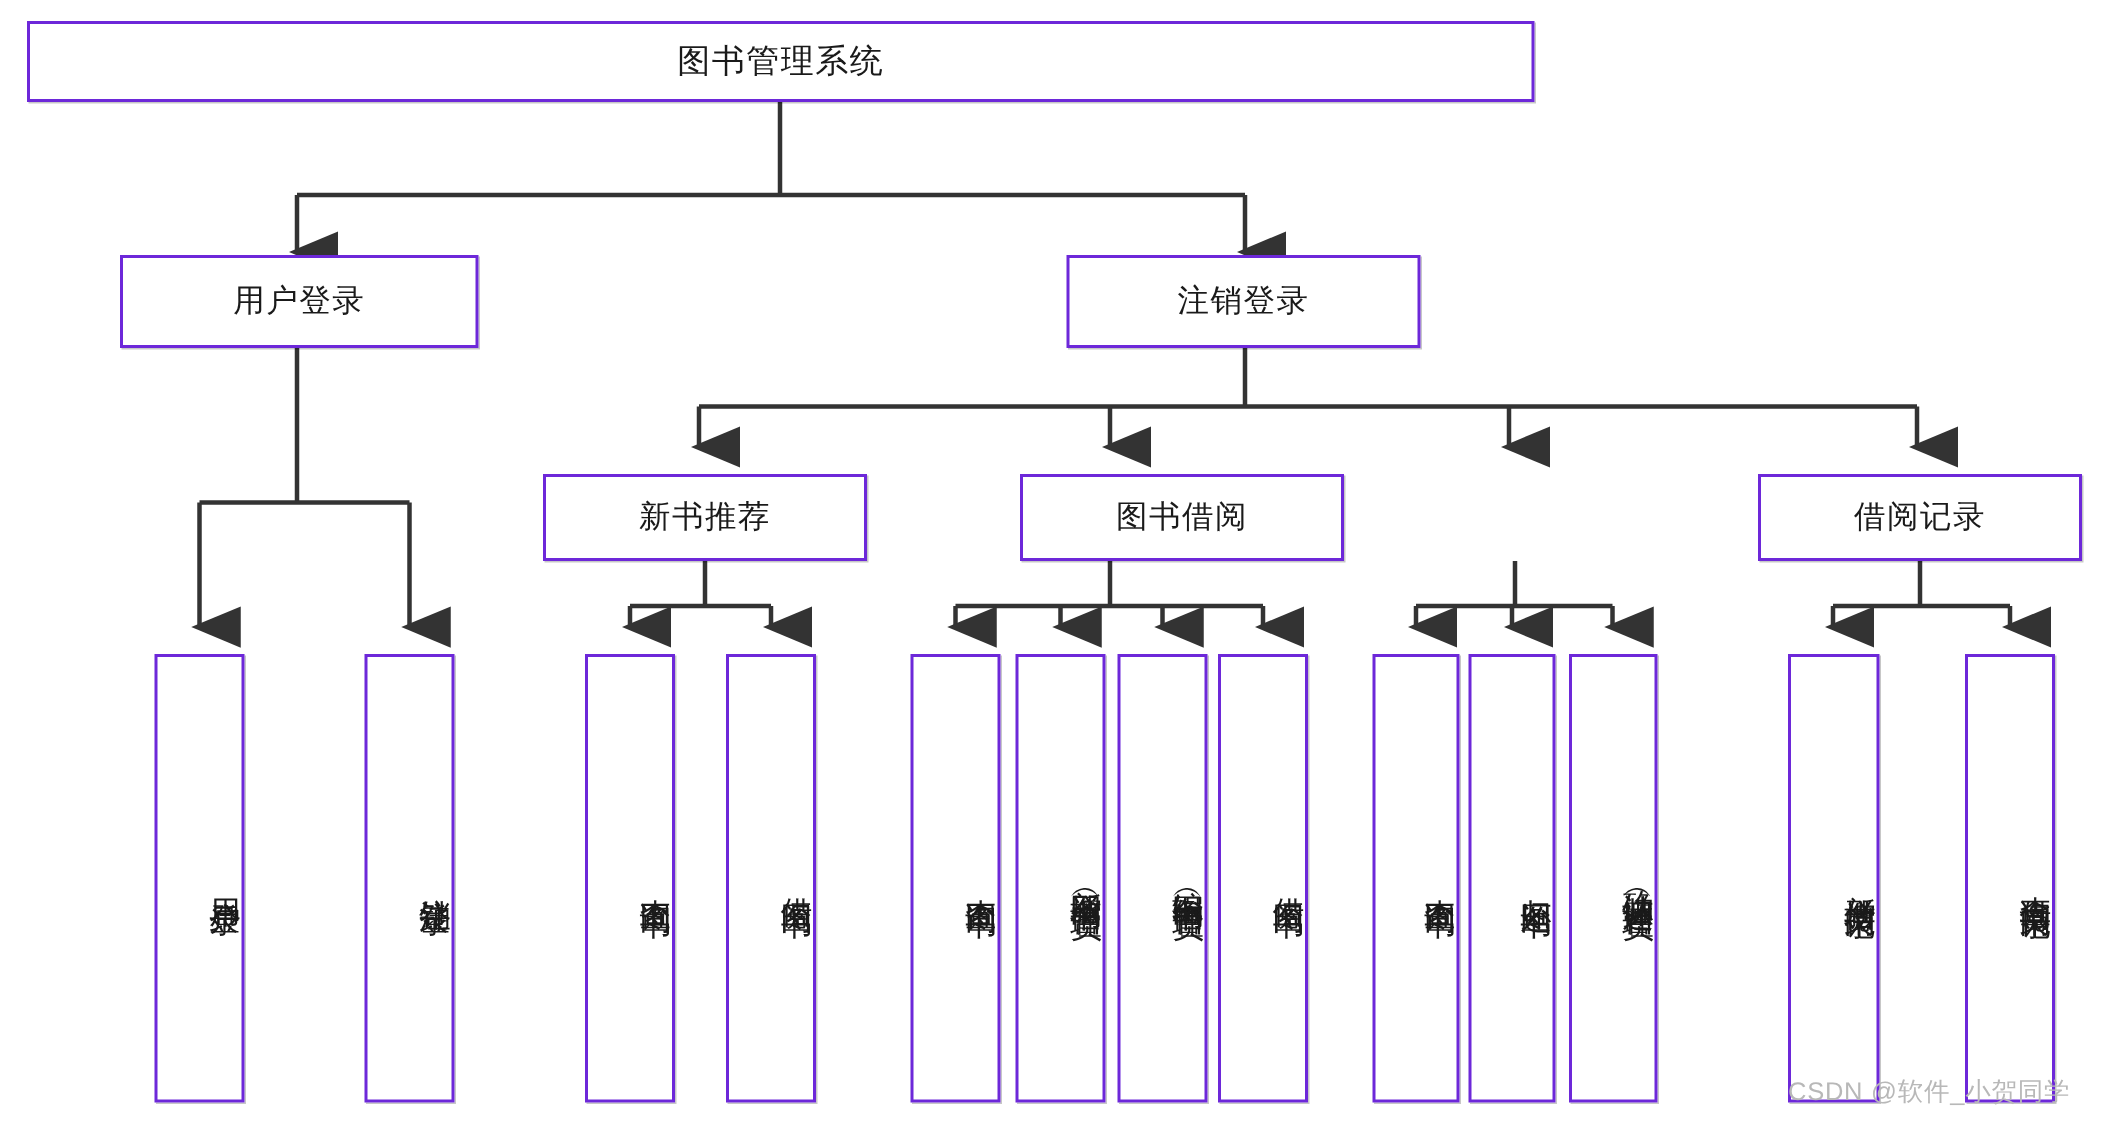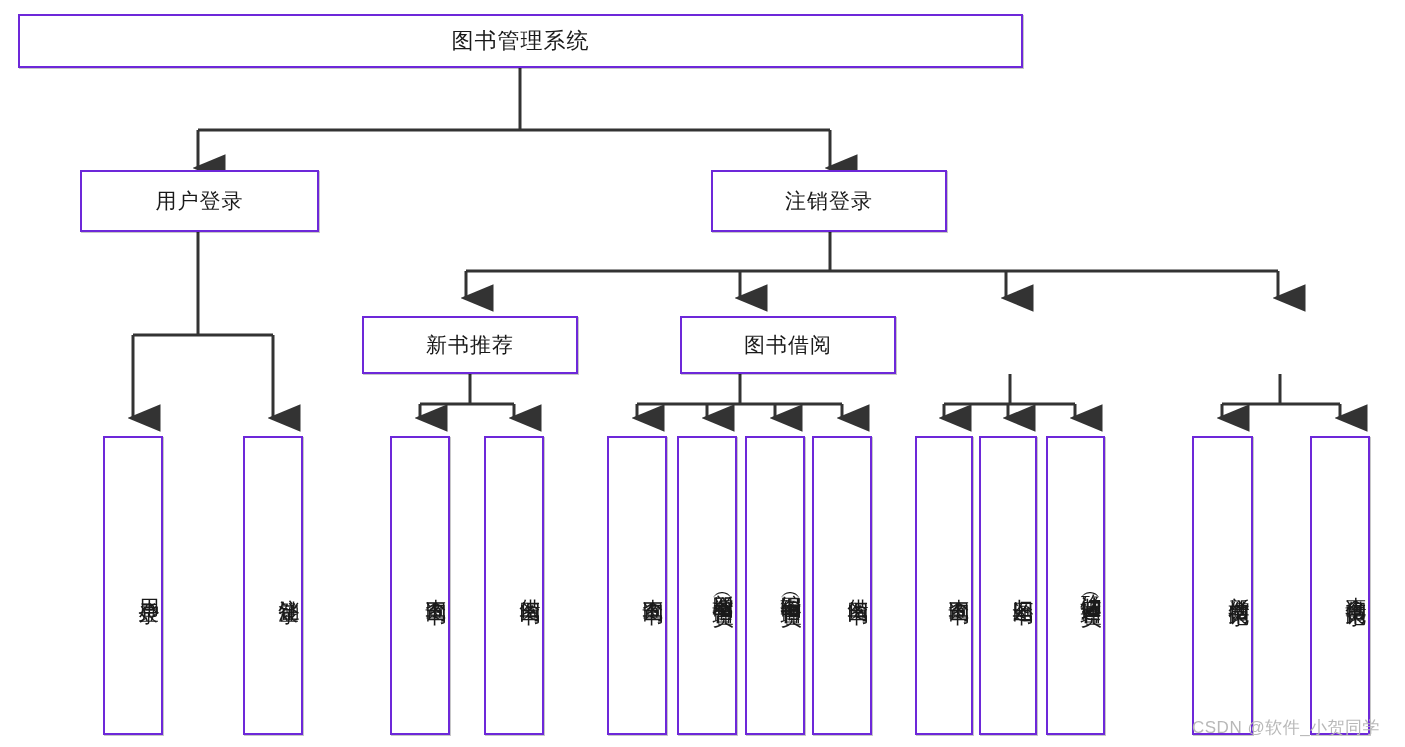--- a/index.html
+++ b/index.html
@@ -129,20 +129,21 @@
 
   <div class="node horiz" style="left:80px; top:170px; width:239px; height:62px;">用户登录</div>
 
   <div class="node horiz" style="left:711px; top:170px; width:236px; height:62px;">注销登录</div>
 
   <div class="node horiz" style="left:362px; top:316px; width:216px; height:58px;text-align:right;">新书推荐</div>
 
   <div class="node horiz" style="left:632px; top:316px; width:216px; height:58px;margin-left:48px;">图书借阅</div>
 
 
+  <div class="node horiz" style="left:1172px; top:316px; width:216px; height:58px;">借阅记录</div>
 
   <div class="node vert" style="left:103px; top:436px; width:60px; height:299px;">
     <span class="vtext">用户登录</span>
   </div>
 
   <div class="node vert" style="left:243px; top:436px; width:60px; height:299px;">
     <span class="vtext">注销登录</span>
   </div>
 
   <div class="node vert" style="left:390px; top:436px; width:60px; height:299px;">

